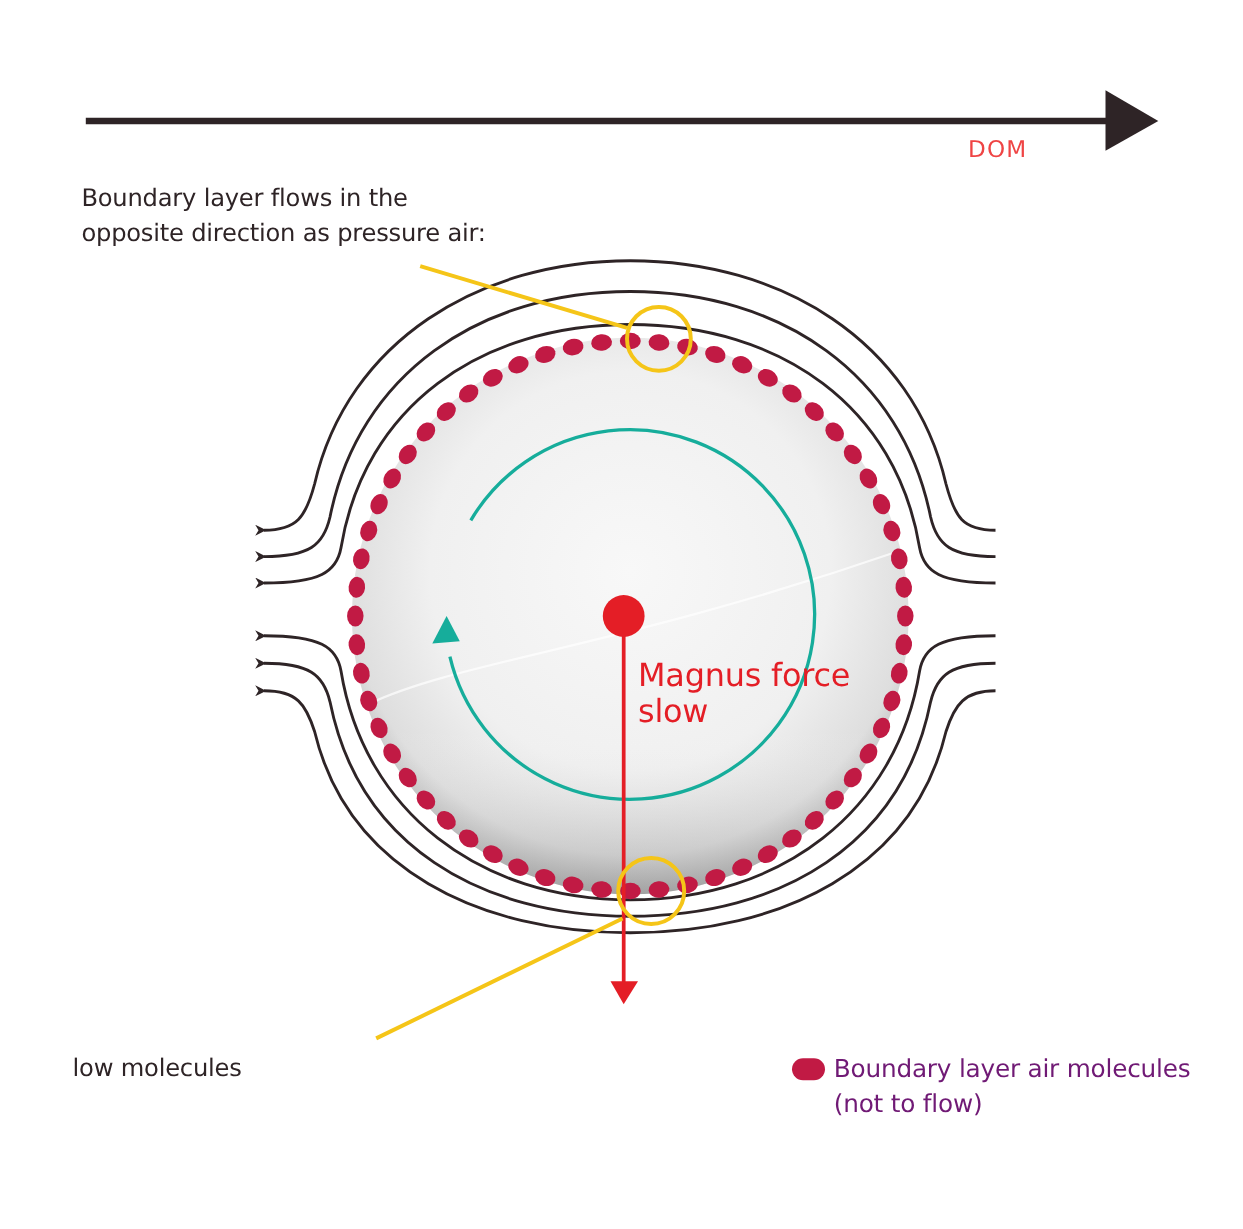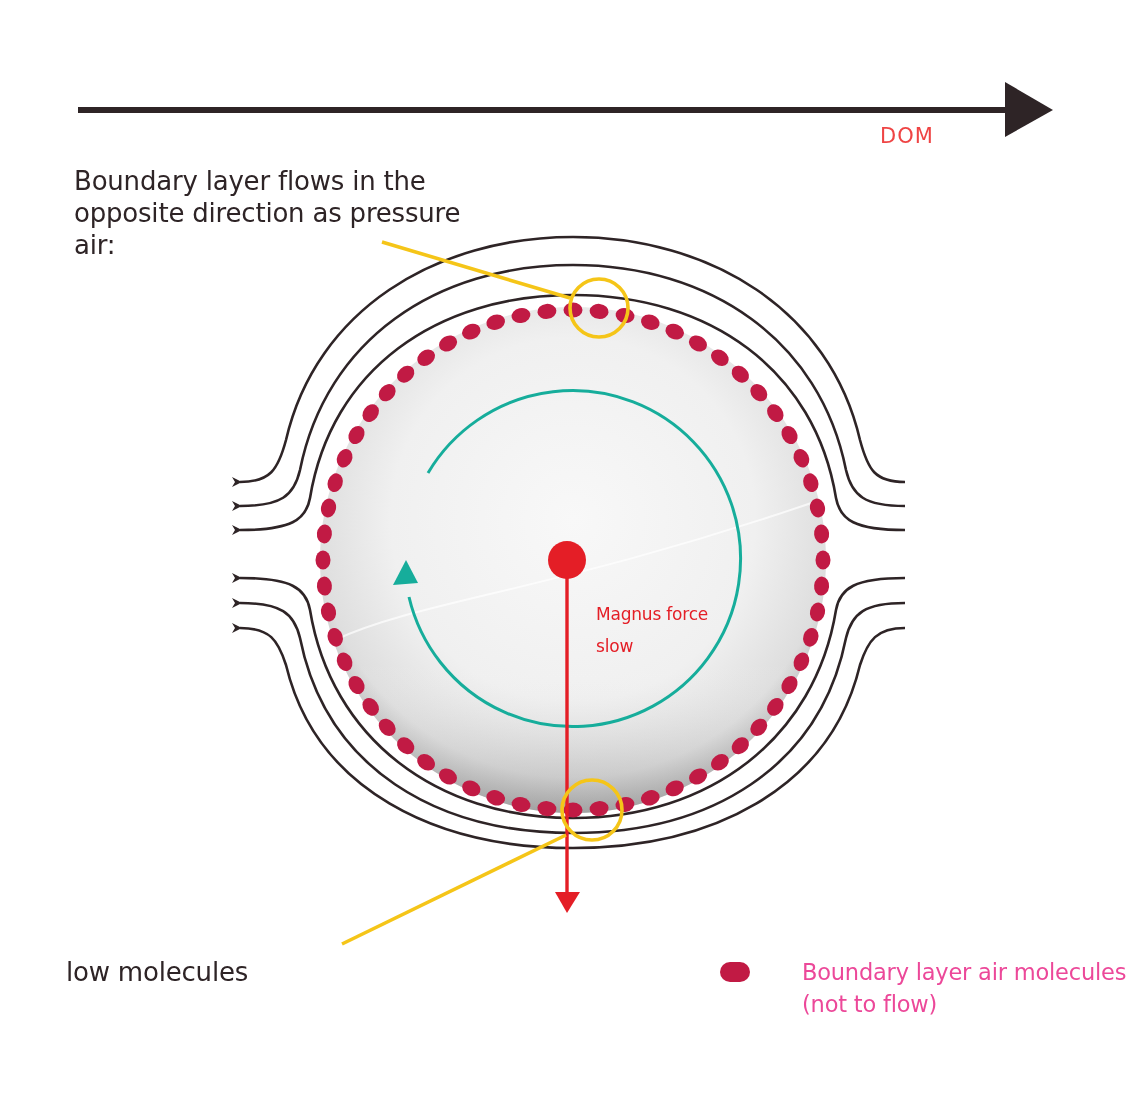--- a/index.html
+++ b/index.html
@@ -1,26 +1,26 @@
 <!DOCTYPE html>
 <html><head>
   <meta charset="utf-8">
   <style>
     html, body { margin: 0; padding: 0; background: #ffffff; }
     body { width: 1130px; height: 1117px; position: relative; overflow: hidden;
            font-family: "DejaVu Sans", "Liberation Sans", sans-serif; color: #2e2426; }
     svg.diagram { position: absolute; left: 0; top: 0; }
-    .label { position: absolute; font-size: 26px; line-height: 32px; color: #2e2426; letter-spacing: -0.2px; }
+    .label { position: absolute; font-size: 22px; line-height: 32px; color: #2e2426; letter-spacing: -0.2px; }
     .dom-label { position: absolute; left: 880px; top: 124px; font-family: "DejaVu Sans", sans-serif; font-size: 21px; letter-spacing: 1px; color: #ef4444; }
-    .magnus-label { position: absolute; left: 596px; top: 598px; font-size: 17px; line-height: 32px; color: #e41e26; letter-spacing: -0.2px; }
+    .magnus-label { position: absolute; left: 580px; top: 598px; font-size: 29px; line-height: 32px; color: #e41e26; letter-spacing: -0.2px; }
     .top-note { left: 74px; top: 165px; width: 420px; }
     .bottom-note { left: 66px; top: 956px; width: 420px; }
     .legend { position: absolute; left: 720px; top: 956px; display: flex; align-items: flex-start; }
     .legend-swatch { width: 30px; height: 20px; border-radius: 10px; margin-top: 6px; margin-right: 8px; }
-    .legend-text { font-size: 22.5px; line-height: 32px; color: #ec4899; letter-spacing: -0.2px; margin-left: 44px; }
+    .legend-text { font-size: 22.5px; line-height: 32px; color: #701a75; letter-spacing: -0.2px; }
   </style>
 </head>
 <body>
 
 <svg class="diagram" width="1130" height="1117" viewBox="0 0 1130 1117" xmlns="http://www.w3.org/2000/svg">
   <defs>
     <radialGradient id="ballGrad" cx="0.5" cy="0.42" r="0.6">
       <stop offset="0" stop-color="#f8f8f8"></stop>
       <stop offset="0.6" stop-color="#f0f0f0"></stop>
       <stop offset="0.85" stop-color="#dedede"></stop>

